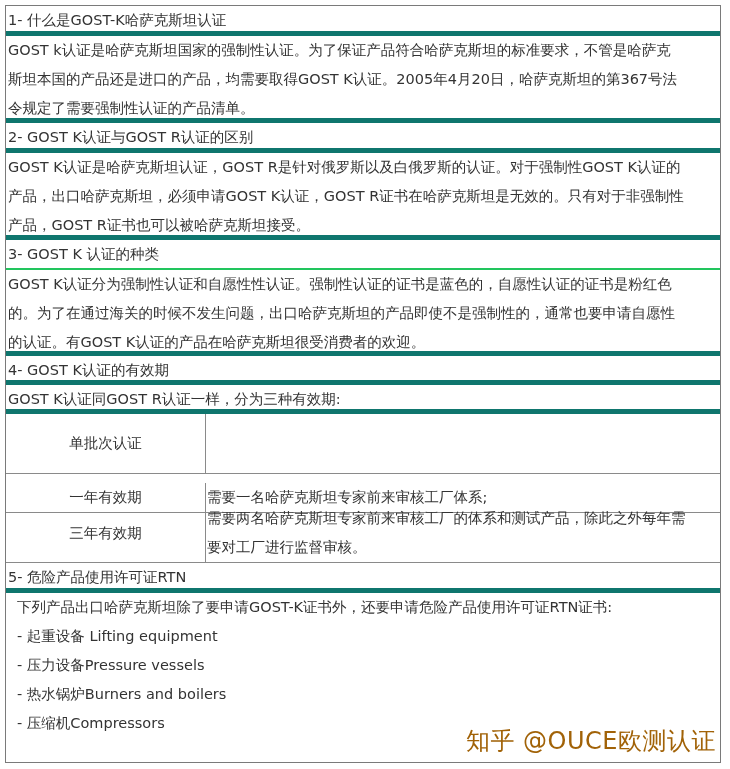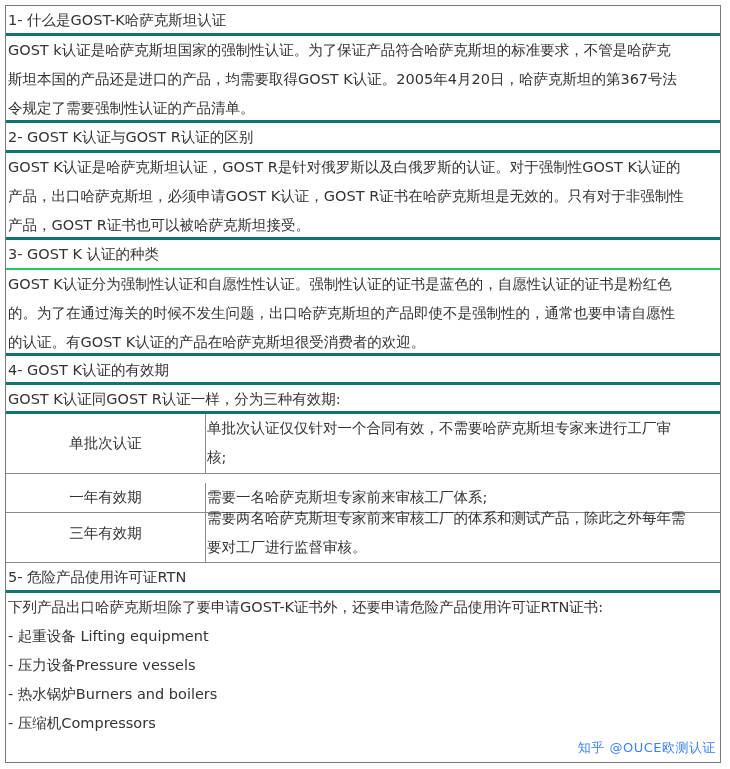--- a/index.html
+++ b/index.html
@@ -1,30 +1,30 @@
 <!DOCTYPE html>
 <html><head>
 <meta charset="utf-8">
 <style>
   html, body { margin: 0; padding: 0; background: #ffffff; }
   body { width: 730px; height: 769px; position: relative; overflow: hidden;
          font-family: "DejaVu Sans", "Liberation Sans", sans-serif; color: #333333; }
   .doc { position: absolute; left: 5px; top: 5px; width: 716px; height: 758px;
          border: 1px solid #7a7a7a; box-sizing: border-box; }
-  .row { position: absolute; left: 0; right: 0; border-bottom: 3px solid #0f766e;
+  .row { position: absolute; left: 0; right: 0; border-bottom: 5px solid #0f766e;
          box-sizing: border-box; font-size: 14.5px; line-height: 29px; padding: 0 2px; overflow: hidden; white-space: nowrap; }
   .row.thick { border-bottom: 2px solid #22c55e; }
-  .row.noborder { border-bottom: none; }
+  .row.noborder { border-bottom: none; margin-left: 9px; }
   .row .line { display: block; height: 29px; }
   .tbl-row { position: absolute; left: 0; right: 0; border-bottom: 1px solid #8a8a8a; box-sizing: border-box; }
   .tbl-left { position: absolute; left: 0; top: 0; bottom: 0; width: 199px; border-right: 1px solid #8a8a8a;
               display: flex; align-items: center; justify-content: center; font-size: 14.5px; }
   .tbl-right { position: absolute; left: 201px; right: 0; top: 0; bottom: 0; font-size: 14.5px; line-height: 29px; white-space: nowrap; overflow: hidden; }
   .tbl-right .line { display: block; height: 29px; }
-  .watermark { position: absolute; right: 14px; bottom: 12px; font-size: 13px; color: #3b82f6;
+  .watermark { position: absolute; right: 14px; bottom: 12px; font-size: 24px; color: #a16207;
                letter-spacing: 0.5px; margin-top: 13px; }
 </style>
 </head>
 <body>
 
 <div class="doc">
 
   <div class="row" style="top:0; height:30px;">
     <span class="line">1- 什么是GOST-K哈萨克斯坦认证</span>
   </div>
@@ -54,24 +54,20 @@
 
   <div class="row" style="top:350px; height:29px;">
     <span class="line">4- GOST K认证的有效期</span>
   </div>
   <div class="row" style="top:379px; height:29px;">
     <span class="line">GOST K认证同GOST R认证一样，分为三种有效期:</span>
   </div>
 
   <div class="tbl-row" style="top:408px; height:60px;">
     <div class="tbl-left">单批次认证</div>
-    <div class="tbl-right">
-      <span class="line">单批次认证仅仅针对一个合同有效，不需要哈萨克斯坦专家来进行工厂审</span>
-      <span class="line">核;</span>
-    </div>
   </div>
   <div class="tbl-row" style="top:468px; height:30px;margin-top:9px;">
     <div class="tbl-left">一年有效期</div>
     <div class="tbl-right">
       <span class="line">需要一名哈萨克斯坦专家前来审核工厂体系;</span>
     </div>
   </div>
   <div class="tbl-row" style="top:498px; height:59px;">
     <div class="tbl-left">三年有效期</div>
     <div class="tbl-right">

